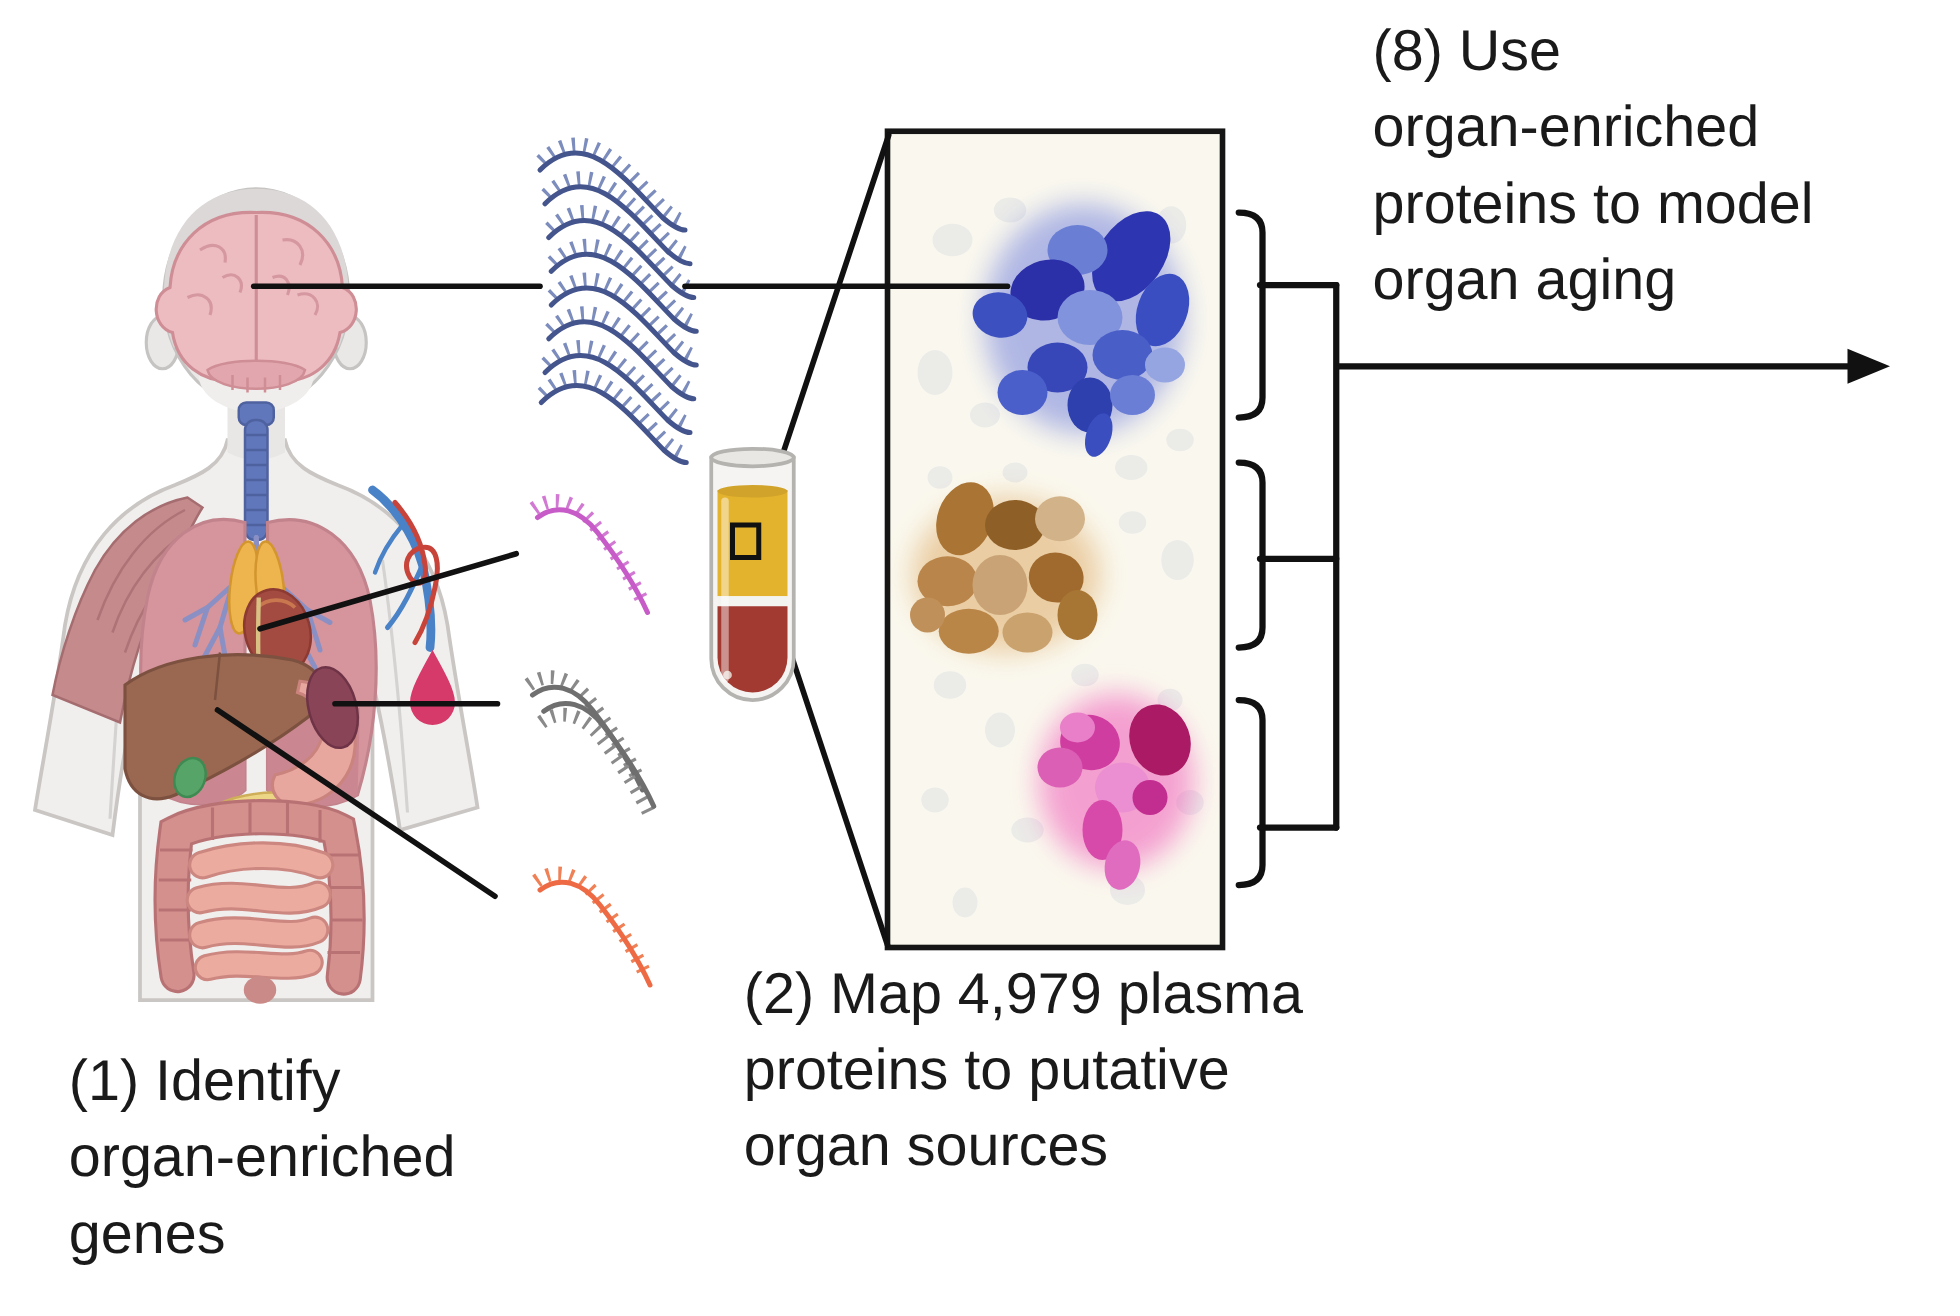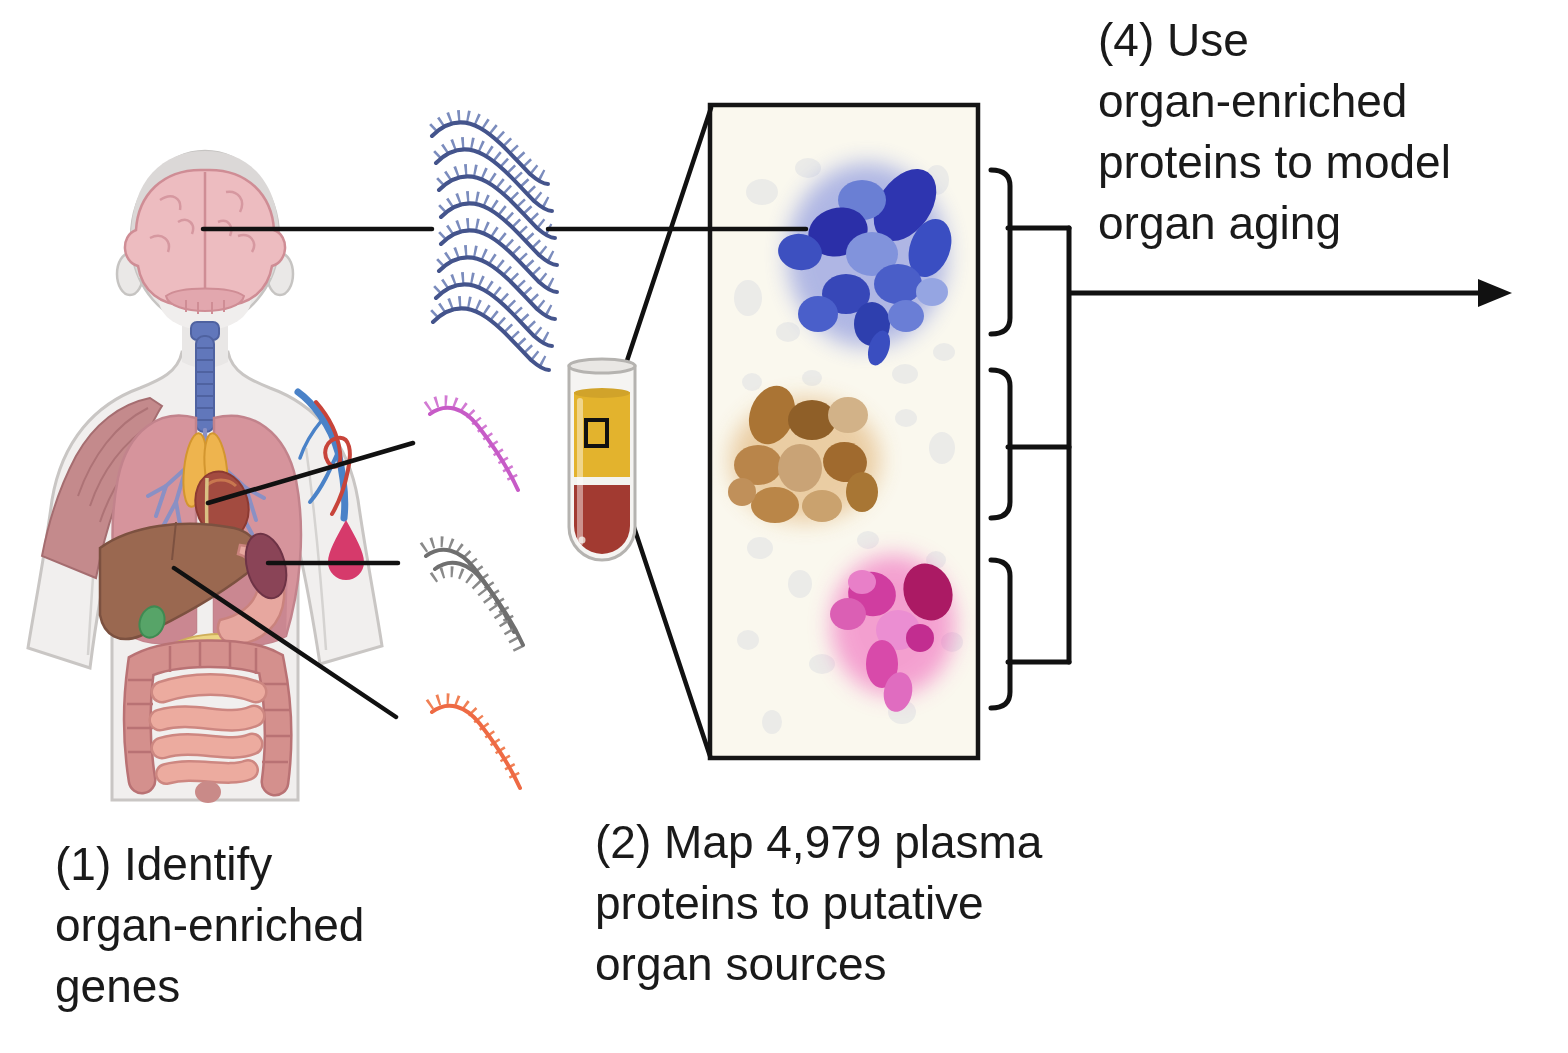--- a/index.html
+++ b/index.html
@@ -13,21 +13,21 @@
   .artwork{position:absolute;left:0;top:0;}
   .step-label{
     position:absolute;
     font-size:46px;
     line-height:61px;
     color:#1a1a1a;
     white-space:pre-line;
     letter-spacing:0px;
   }
   #step1{left:55px;top:806px;width:500px;margin-top:28px;}
-  #step2{left:595px;top:812px;width:580px;}
+  #step2{left:595px;top:764px;width:580px;}
   #step3{left:1098px;top:10px;width:470px;}
 
   
   .mainB{stroke:#44548c;stroke-width:4;fill:none;stroke-linecap:round;}
   .tickB{stroke:#7b8cbd;stroke-width:11;fill:none;stroke-dasharray:2.5 7;}
   .mainM{stroke:#c75bc7;stroke-width:4;fill:none;stroke-linecap:round;}
   .tickM{stroke:#d27ad3;stroke-width:11;fill:none;stroke-dasharray:2.5 7;}
   .mainG{stroke:#6f6f6f;stroke-width:4;fill:none;stroke-linecap:round;}
   .tickG{stroke:#8a8a8a;stroke-width:11;fill:none;stroke-dasharray:2.5 7;}
   .mainO{stroke:#ee6a44;stroke-width:4;fill:none;stroke-linecap:round;}
@@ -326,18 +326,18 @@
     <polygon points="1478,279 1512,293 1478,307" fill="#111111"></polygon>
   </g>
 </svg>
 
 <div class="step-label" id="step1">(1) Identify
 organ-enriched
 genes</div>
 <div class="step-label" id="step2">(2) Map 4,979 plasma
 proteins to putative
 organ sources</div>
-<div class="step-label" id="step3">(4) Use
+<div class="step-label" id="step3">(8) Use
 organ-enriched
 proteins to model
 organ aging</div>
 
 </div>
 
 </body></html>

